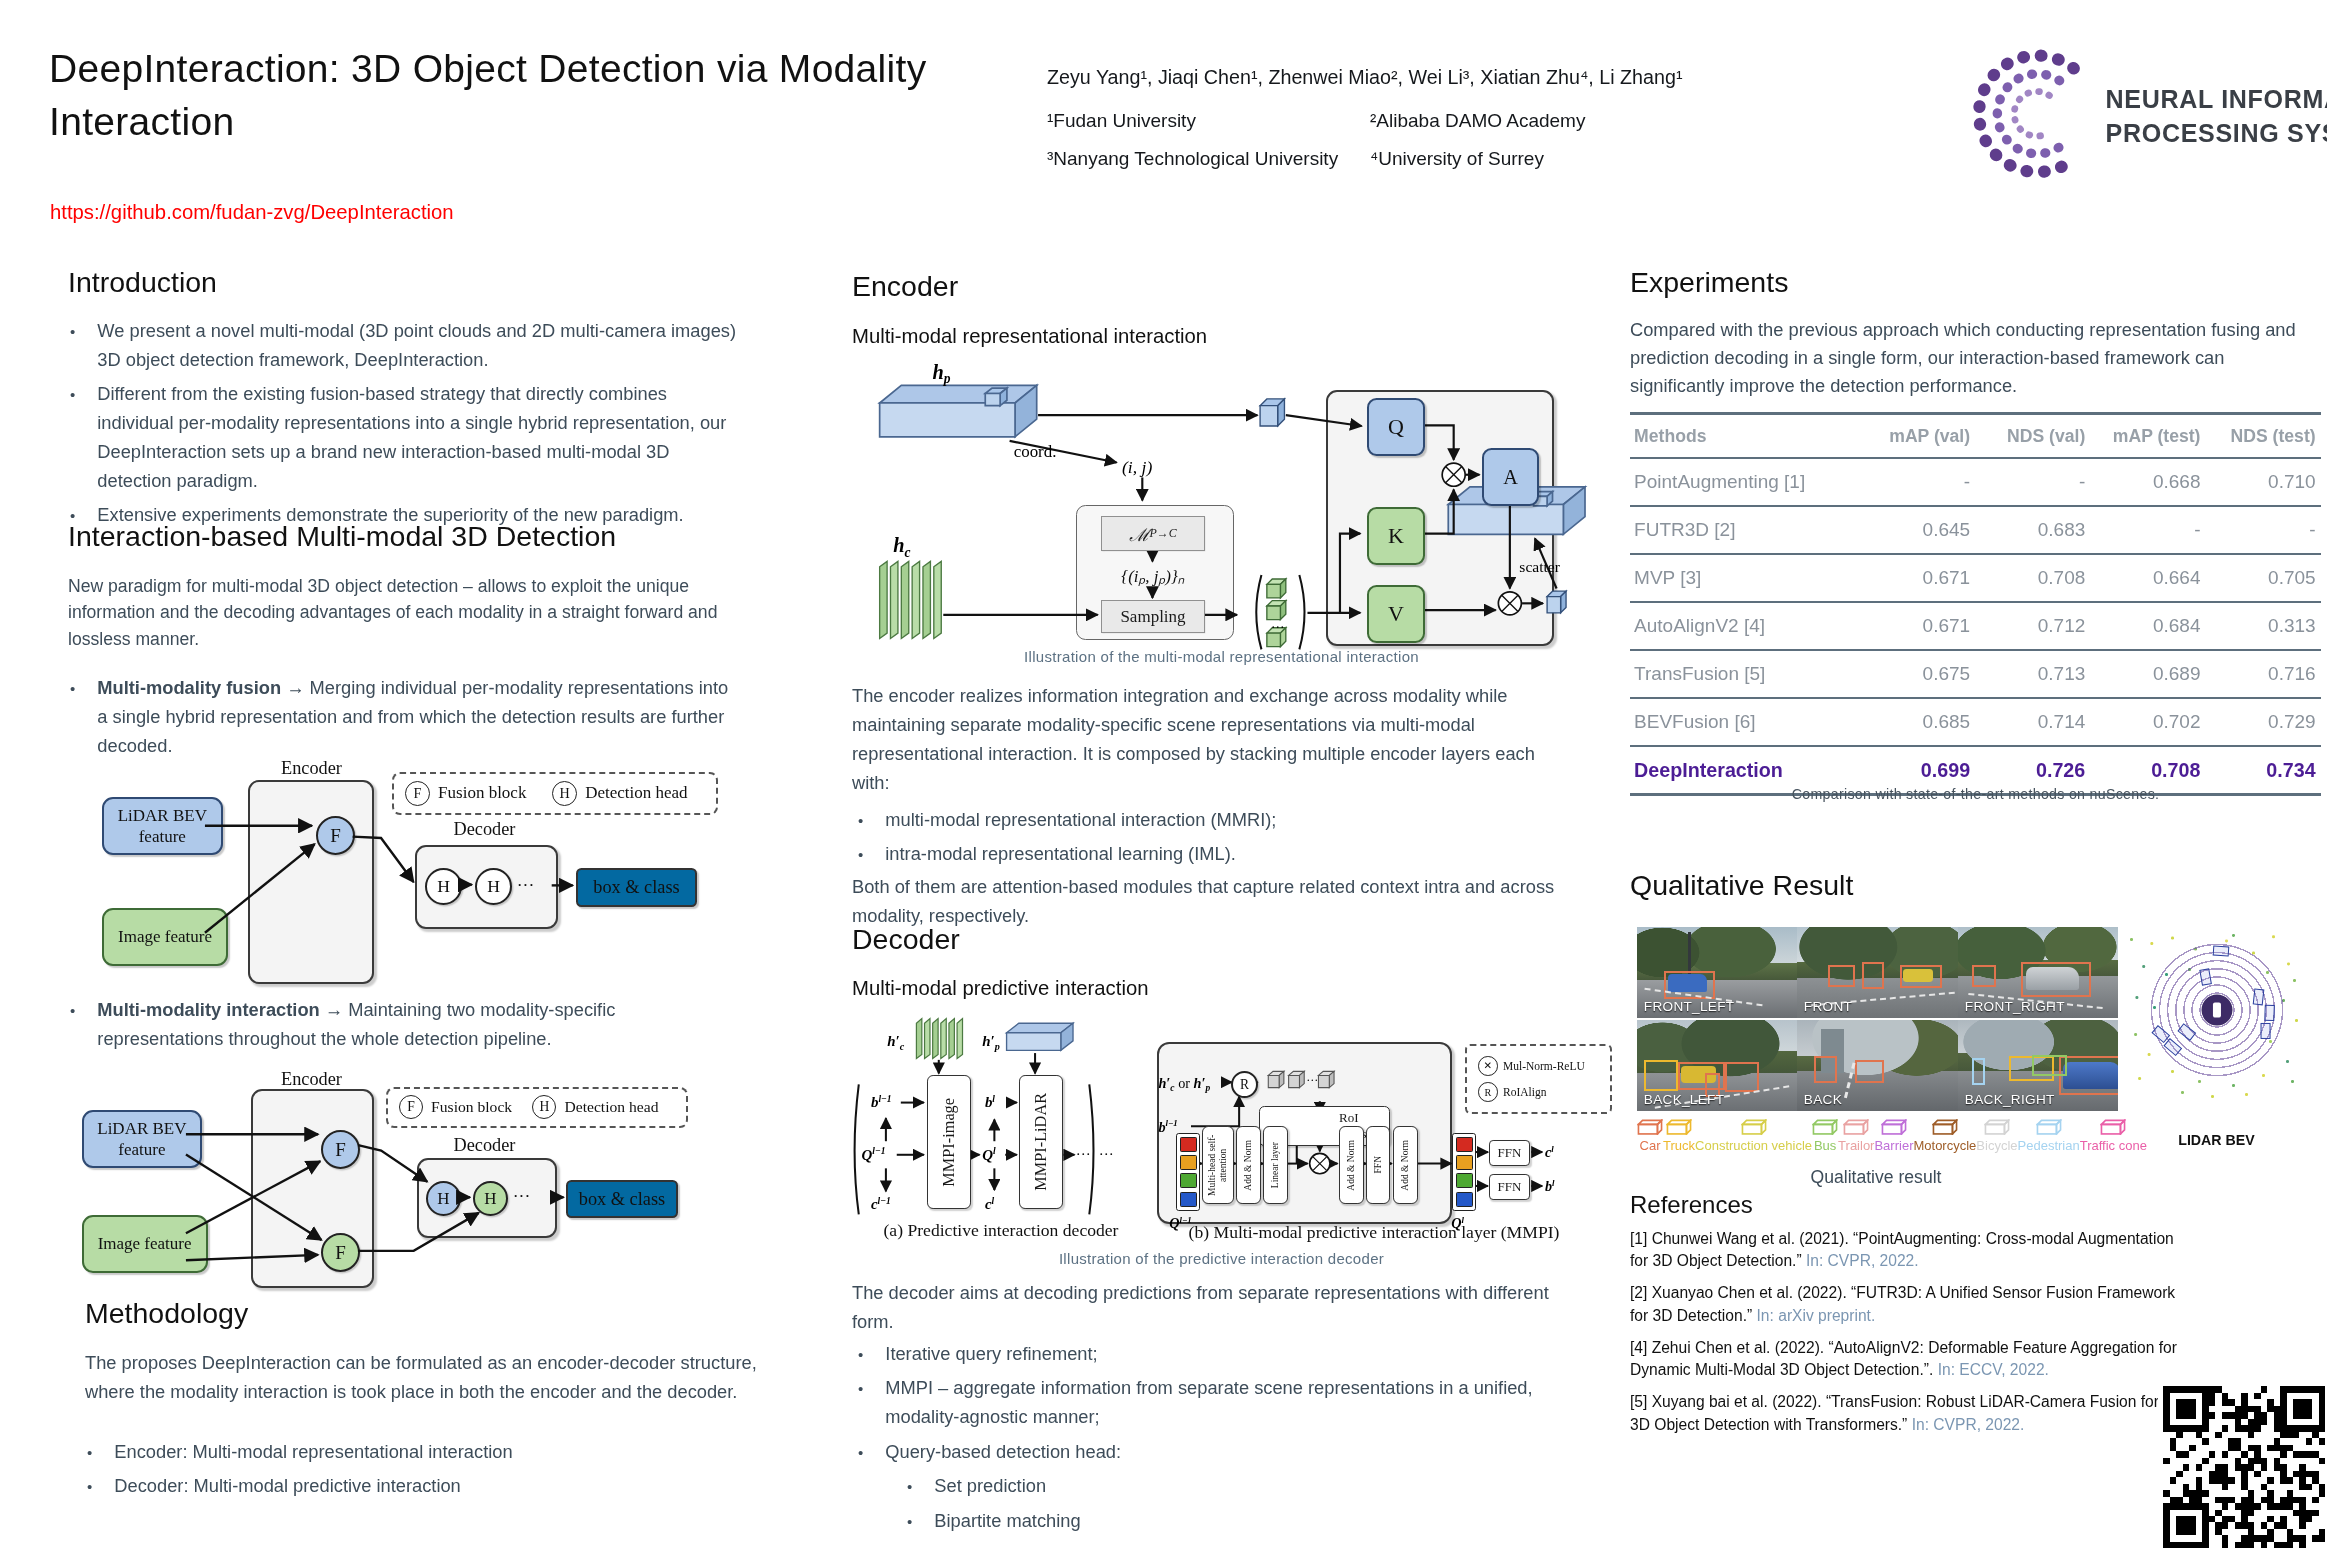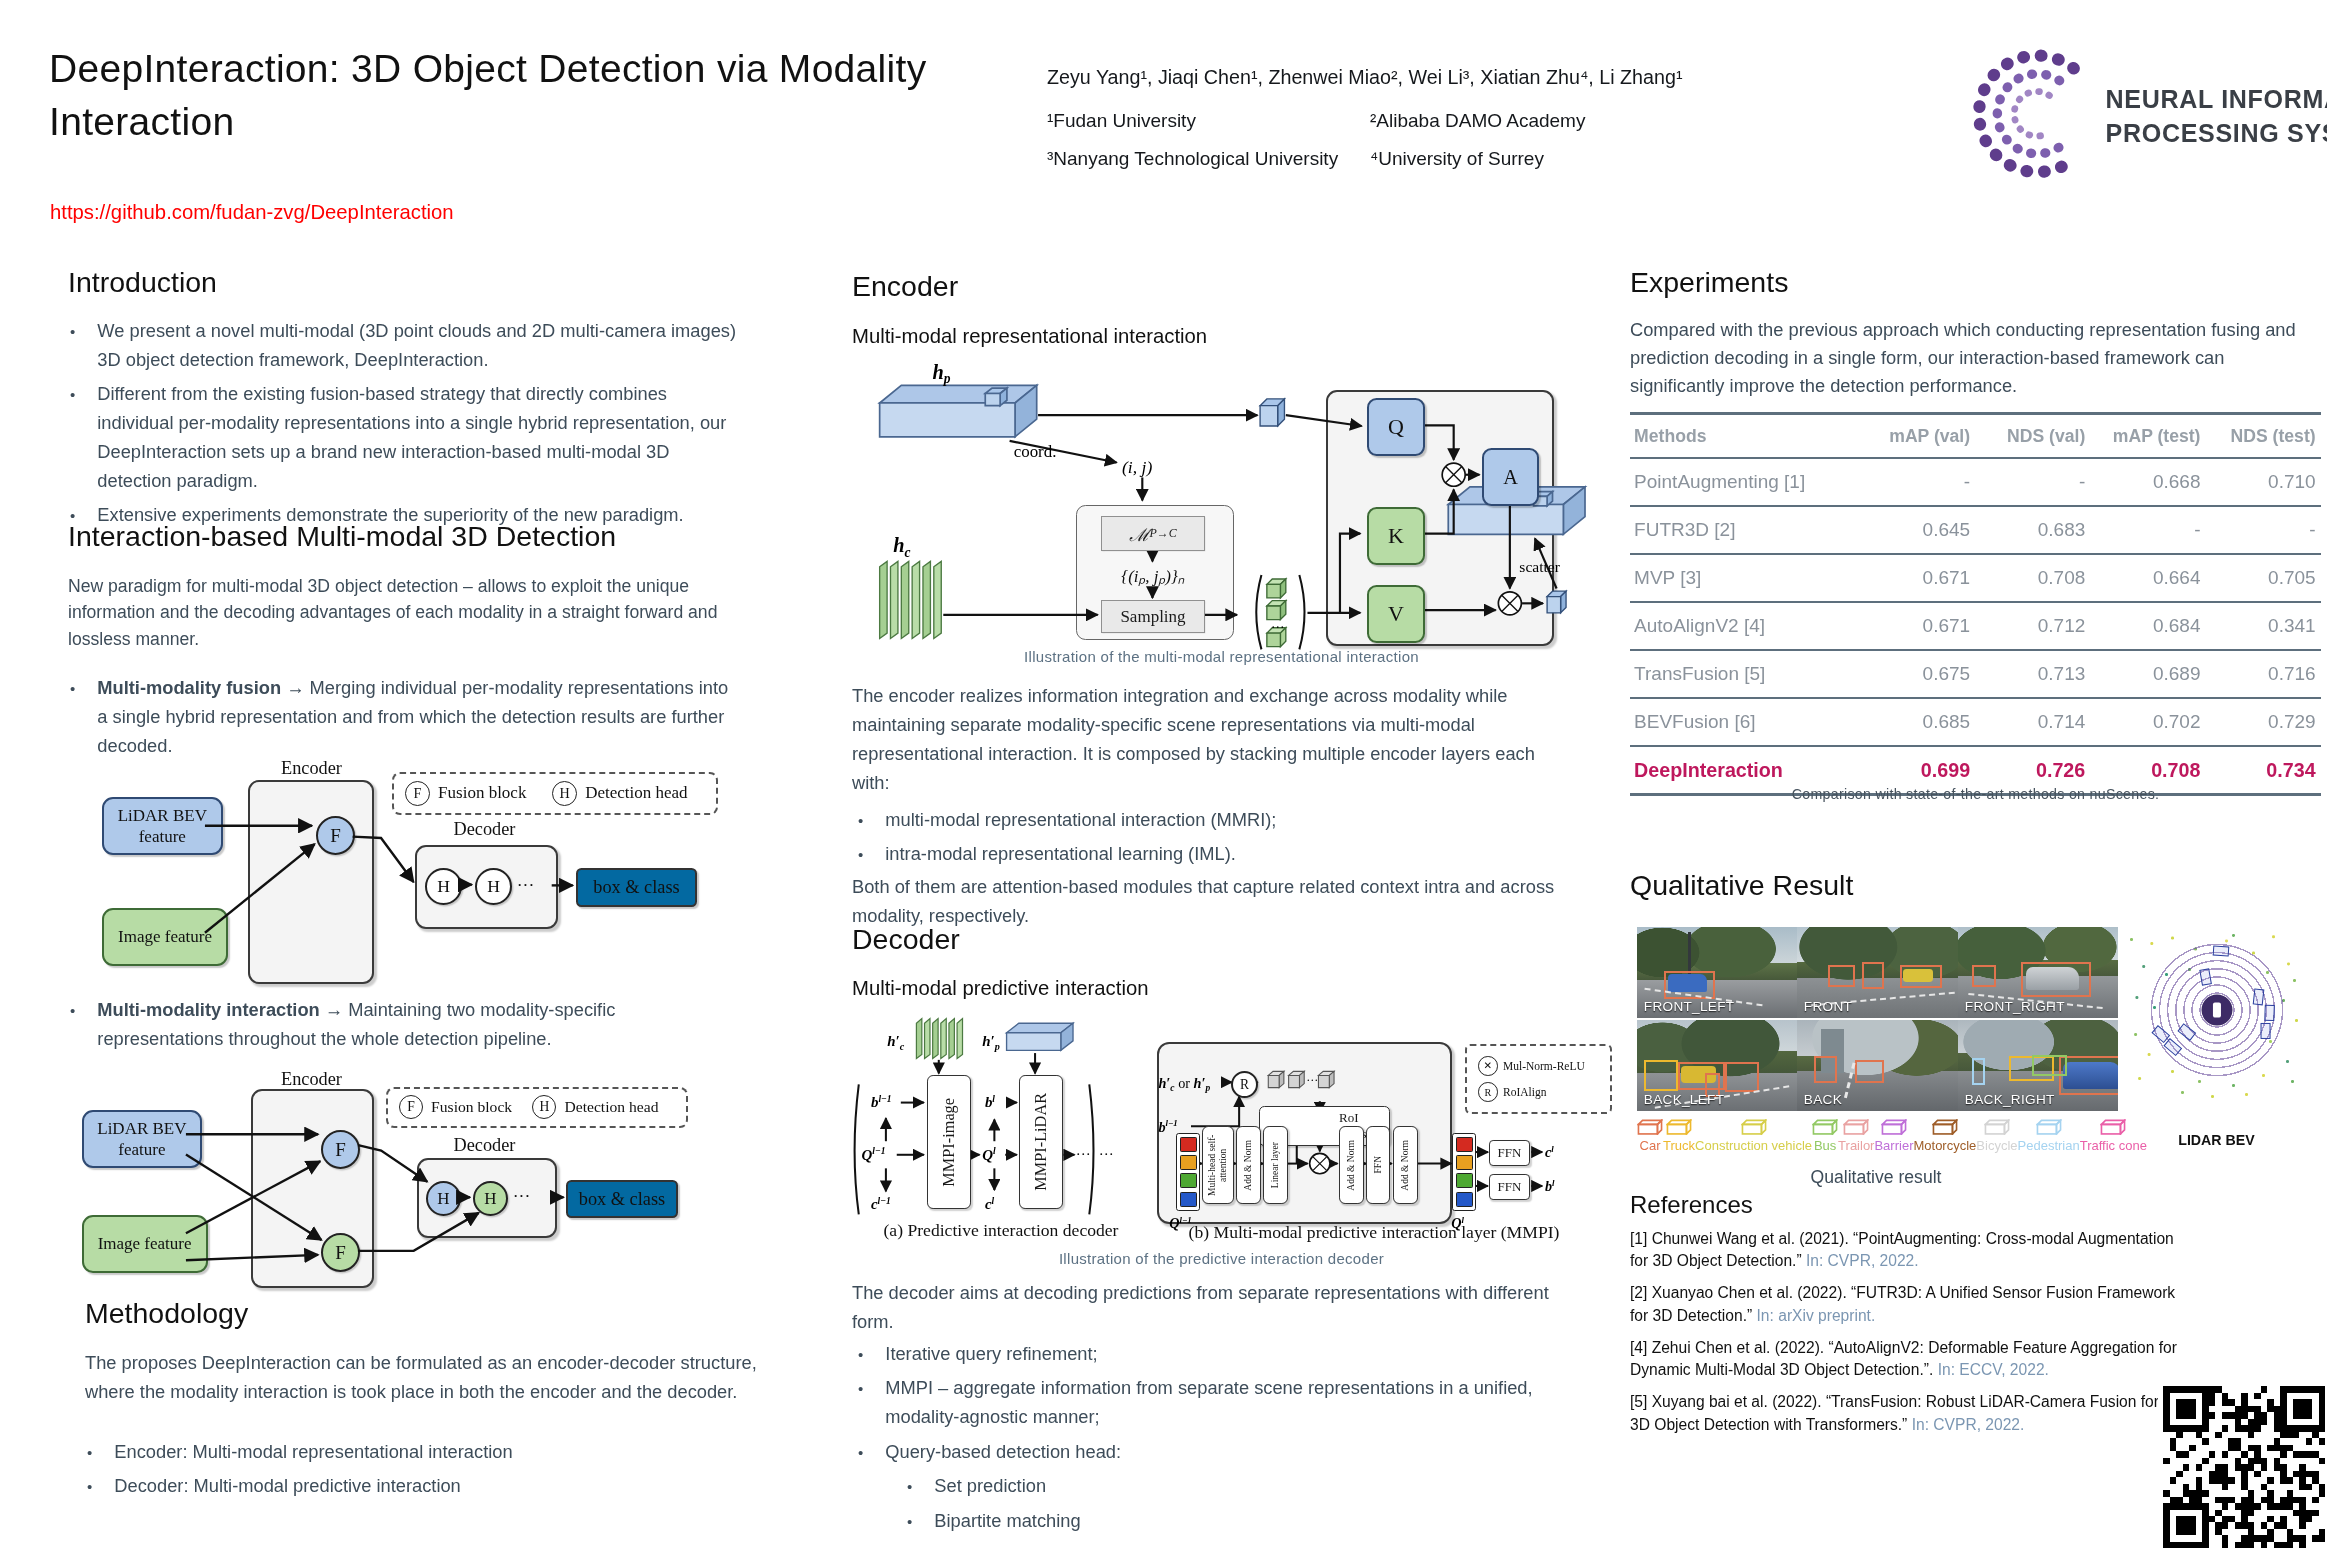--- a/index.html
+++ b/index.html
@@ -41,21 +41,21 @@
   .dg-cap{position:absolute;text-align:center;font-size:15px;color:#5c7183;letter-spacing:0.3px;}
   .vbox{position:absolute;background:#fff;border:1.7px solid #333;border-radius:6.1px;display:flex;align-items:center;justify-content:center;
         font-family:"Liberation Serif",serif;box-shadow:1.4px 1.4px 1.4px rgba(0,0,0,.18);}
   .vtext{writing-mode:vertical-rl;transform:rotate(180deg);text-align:center;line-height:1.15;}
   .qcol{position:absolute;display:flex;flex-direction:column;gap:3.4px;padding:2.7px;border:1.4px solid #222;border-radius:2.7px;background:#fff;}
   .qsq{width:15px;height:13px;display:block;border:1px solid #222;border-radius:1.4px;}
   
   .tbl{width:691px;border-top:3.4px solid #5d6f7d;border-bottom:3.4px solid #5d6f7d;}
   .thead{display:flex;align-items:center;height:42px;border-bottom:2px solid #5d6f7d;color:#98a0a8;font-weight:bold;font-size:17.6px;}
   .trow{display:flex;align-items:center;height:46px;border-bottom:2px solid #5d6f7d;color:#8a929b;font-size:19px;}
-  .trow.best{border-bottom:none;font-weight:bold;color:#be185d;font-size:19.7px;}
+  .trow.best{border-bottom:none;font-weight:bold;color:#4c1d95;font-size:19.7px;}
   .c-method{width:34%;padding-left:4.1px;}
   .c-num{width:16.5%;text-align:right;padding-right:5.4px;}
   .tbl-cap{font-size:14.2px;color:#46525d;text-align:center;letter-spacing:0.3px;}
   
   .cam{position:absolute;overflow:hidden;padding-left:12px;}
   .camlab{position:absolute;left:6.8px;bottom:4.1px;color:#fff;font-size:13.6px;letter-spacing:0.3px;text-shadow:0 0.7px 1.4px rgba(0,0,0,.8);}
   .det{position:absolute;border:2px solid #E0744E;}
   .lane{position:absolute;border-top:2.7px dashed #e6e6e6;}
   .bev{position:absolute;background:#fff;overflow:hidden;}
   .bev-rings{position:absolute;width:136px;height:136px;left:50%;top:45%;transform:translate(-50%,-50%);border-radius:50%;
@@ -574,21 +574,21 @@
         <div class="c-num">0.671</div>
         <div class="c-num">0.708</div>
         <div class="c-num">0.664</div>
         <div class="c-num">0.705</div>
     </div>
     <div class="trow">
       <div class="c-method">AutoAlignV2 [4]</div>
         <div class="c-num">0.671</div>
         <div class="c-num">0.712</div>
         <div class="c-num">0.684</div>
-        <div class="c-num">0.341</div>
+        <div class="c-num">0.313</div>
     </div>
     <div class="trow">
       <div class="c-method">TransFusion [5]</div>
         <div class="c-num">0.675</div>
         <div class="c-num">0.713</div>
         <div class="c-num">0.689</div>
         <div class="c-num">0.716</div>
     </div>
     <div class="trow">
       <div class="c-method">BEVFusion [6]</div>

